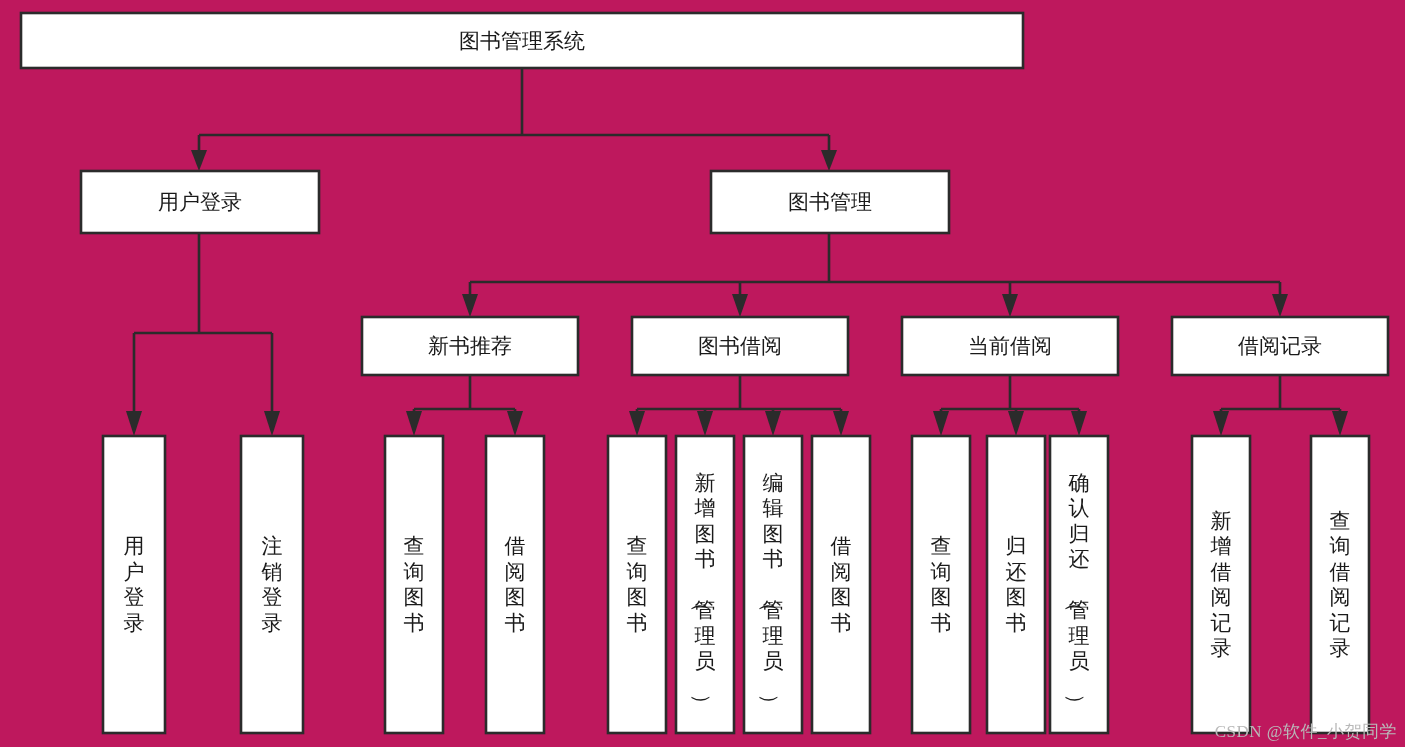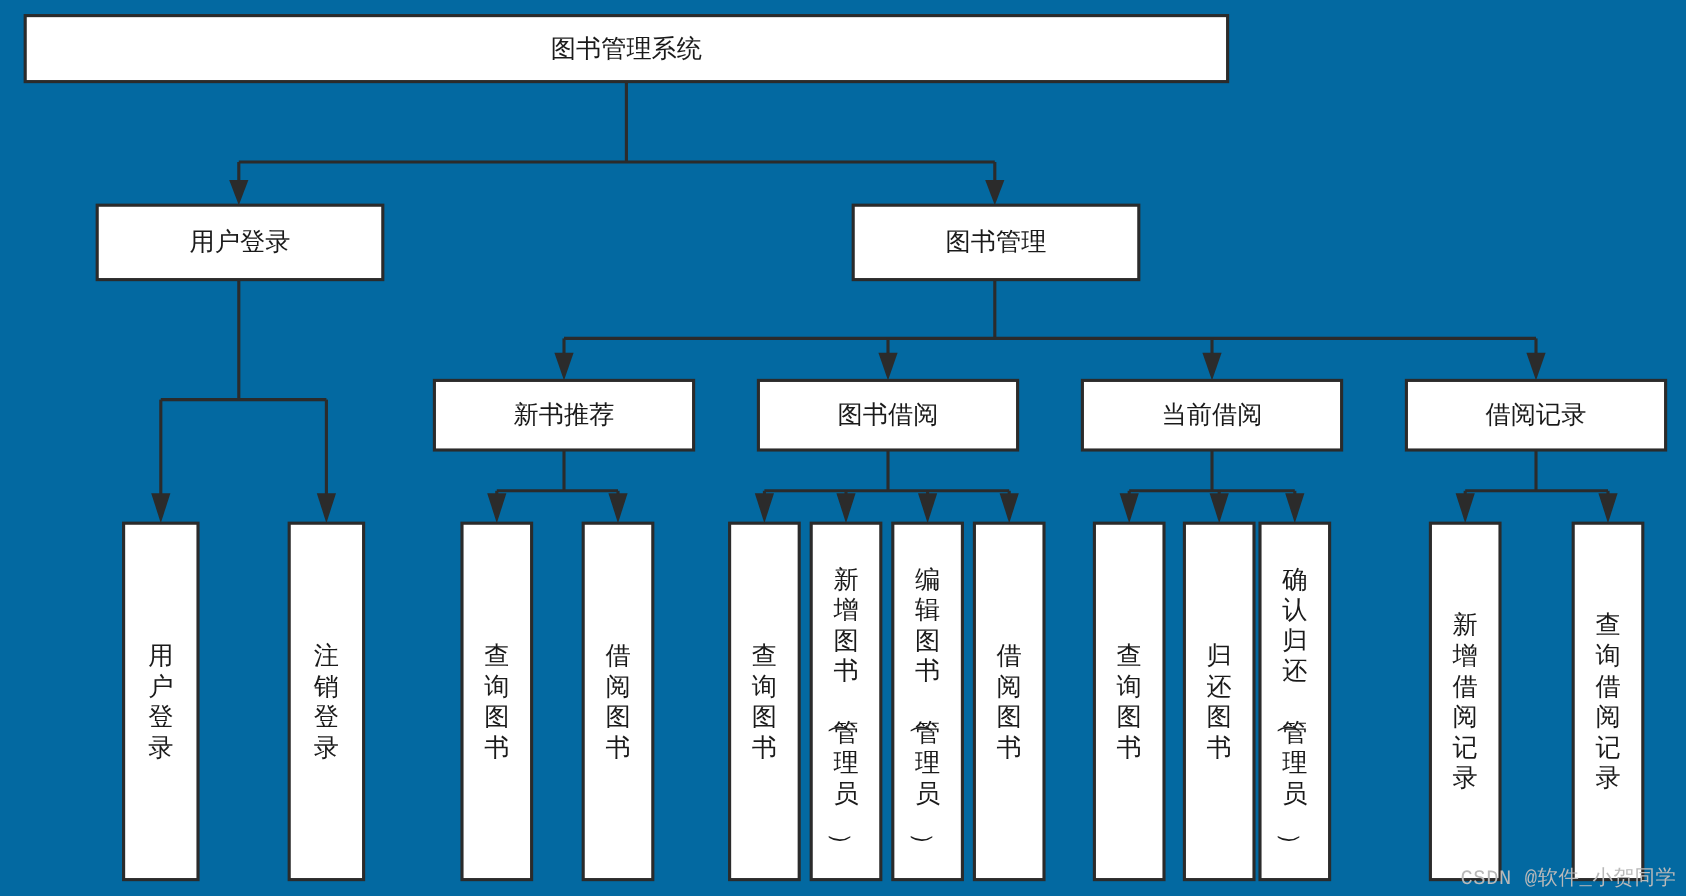--- a/index.html
+++ b/index.html
@@ -10,21 +10,21 @@
   body {
     width: 1405px;
     height: 747px;
     font-family: "DejaVu Sans", "Liberation Sans", sans-serif;
     overflow: hidden;
   }
   #diagram-root {
     position: relative;
     width: 1405px;
     height: 747px;
-    background: #0369a1;
+    background: #be185d;
   }
   svg#flowchart {
     position: absolute;
     left: 0;
     top: 0;
     width: 1405px;
     height: 747px;
     display: block;
   }
   .node-rect {
@@ -52,21 +52,21 @@
   .node-label-v {
     font-family: "DejaVu Sans", "Liberation Sans", sans-serif;
     font-size: 21px;
     fill: #1a1a1a;
     text-anchor: middle;
   }
   .watermark-text {
     position: absolute;
     right: 8px;
     bottom: 4px;
-    font-family: Liberation Mono, monospace;
+    font-family: Liberation Serif, serif;
     font-size: 17px;
     color: #b9b9b9;
     white-space: nowrap;
     letter-spacing: 0.5px;
   }
 </style>
 </head>
 <body>
 
 <div id="diagram-root">

